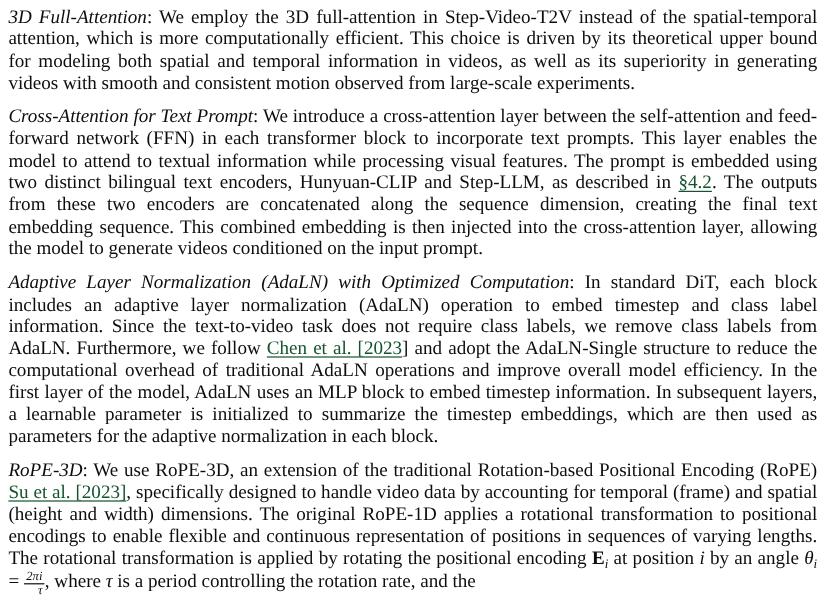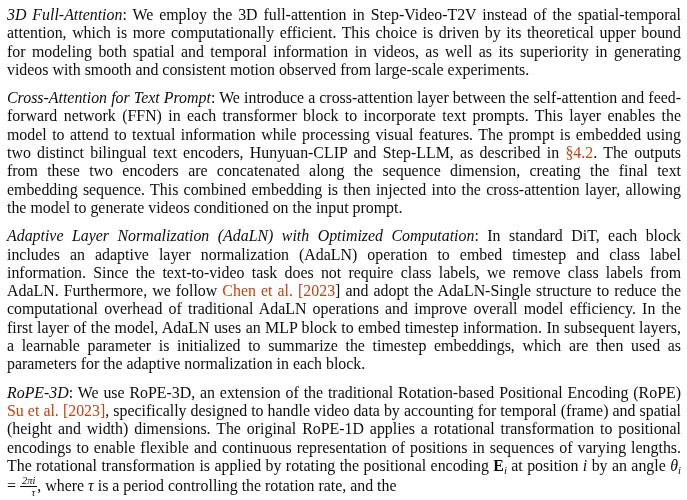--- a/index.html
+++ b/index.html
@@ -14,21 +14,22 @@
     padding: 6px 6px 0 7px;
     font-family: "Liberation Serif", serif;
     font-size: 15.9px;
     line-height: 18.3px;
     color: #0d0d0d;
     text-align: justify;
   }
   p.para { margin: 0 0 10px 0; }
   .lead { font-style: italic; }
   a.reflink {
-    color: #c2410c;
+    color: #14532d;
+    text-decoration: underline;
     text-decoration-thickness: 1px;
     text-underline-offset: 2px;
     cursor: pointer;
   }
   .mathbf { font-weight: bold; font-style: normal; }
   .mathit { font-style: italic; }
   sub.msub {
     font-size: 0.68em;
     font-style: italic;
     line-height: 0;

